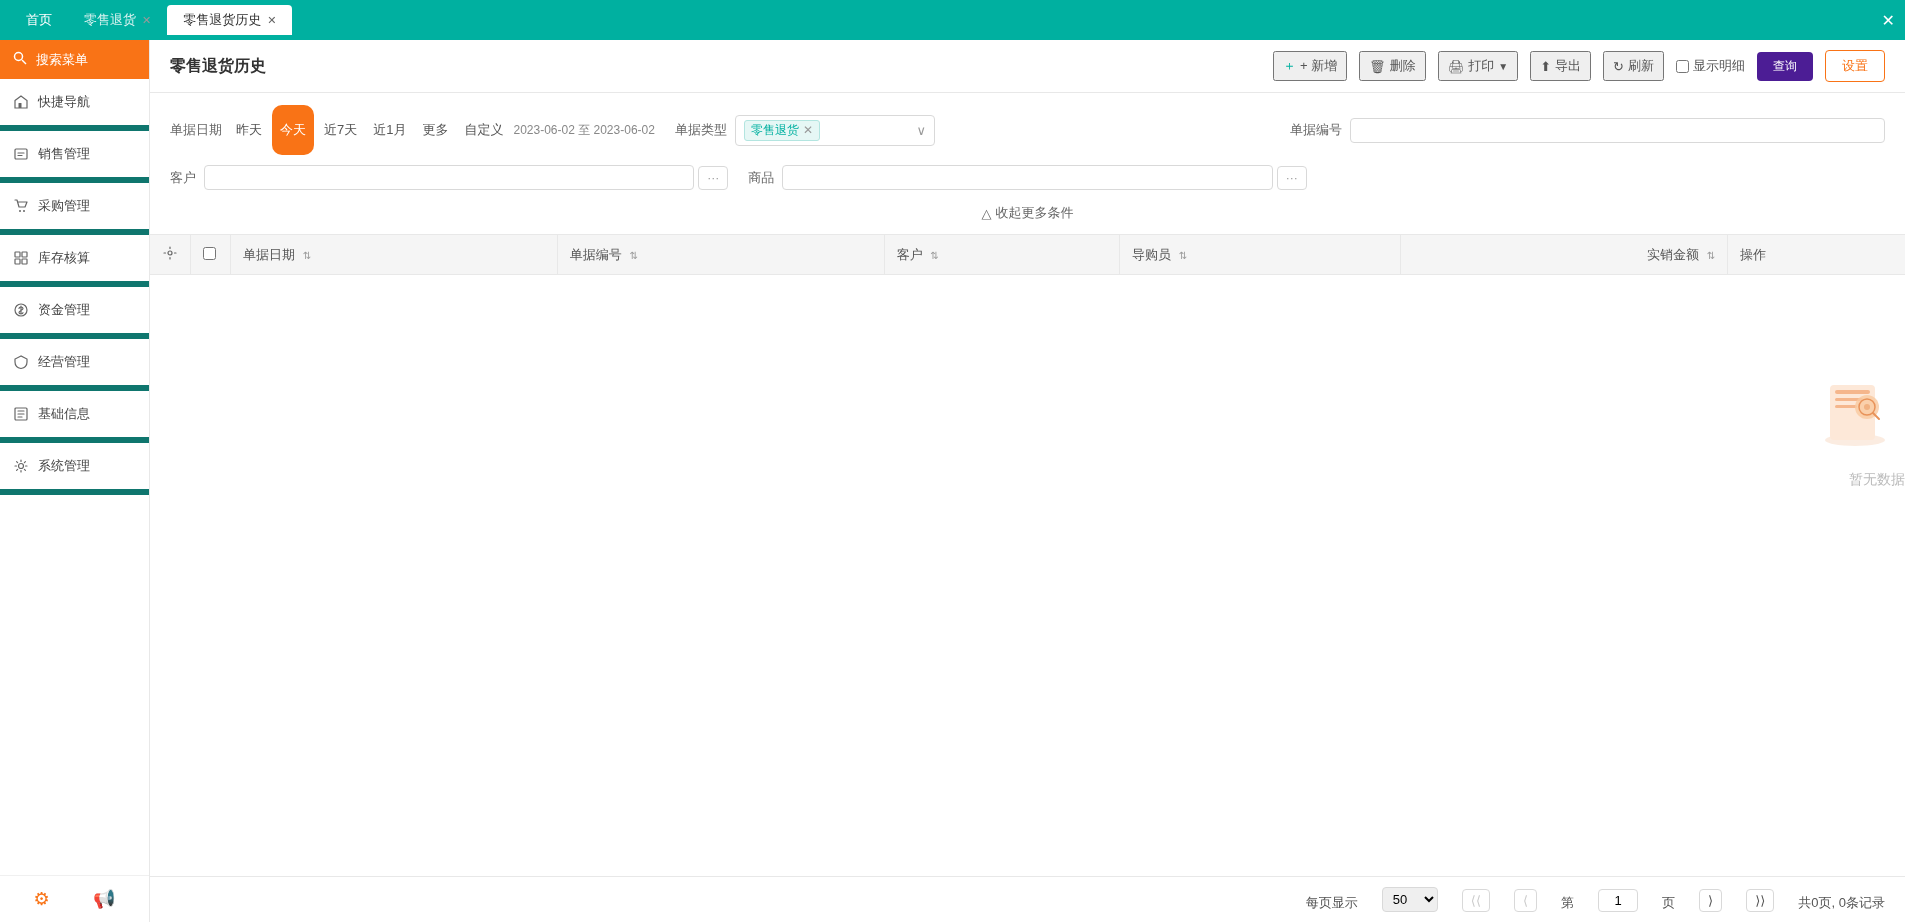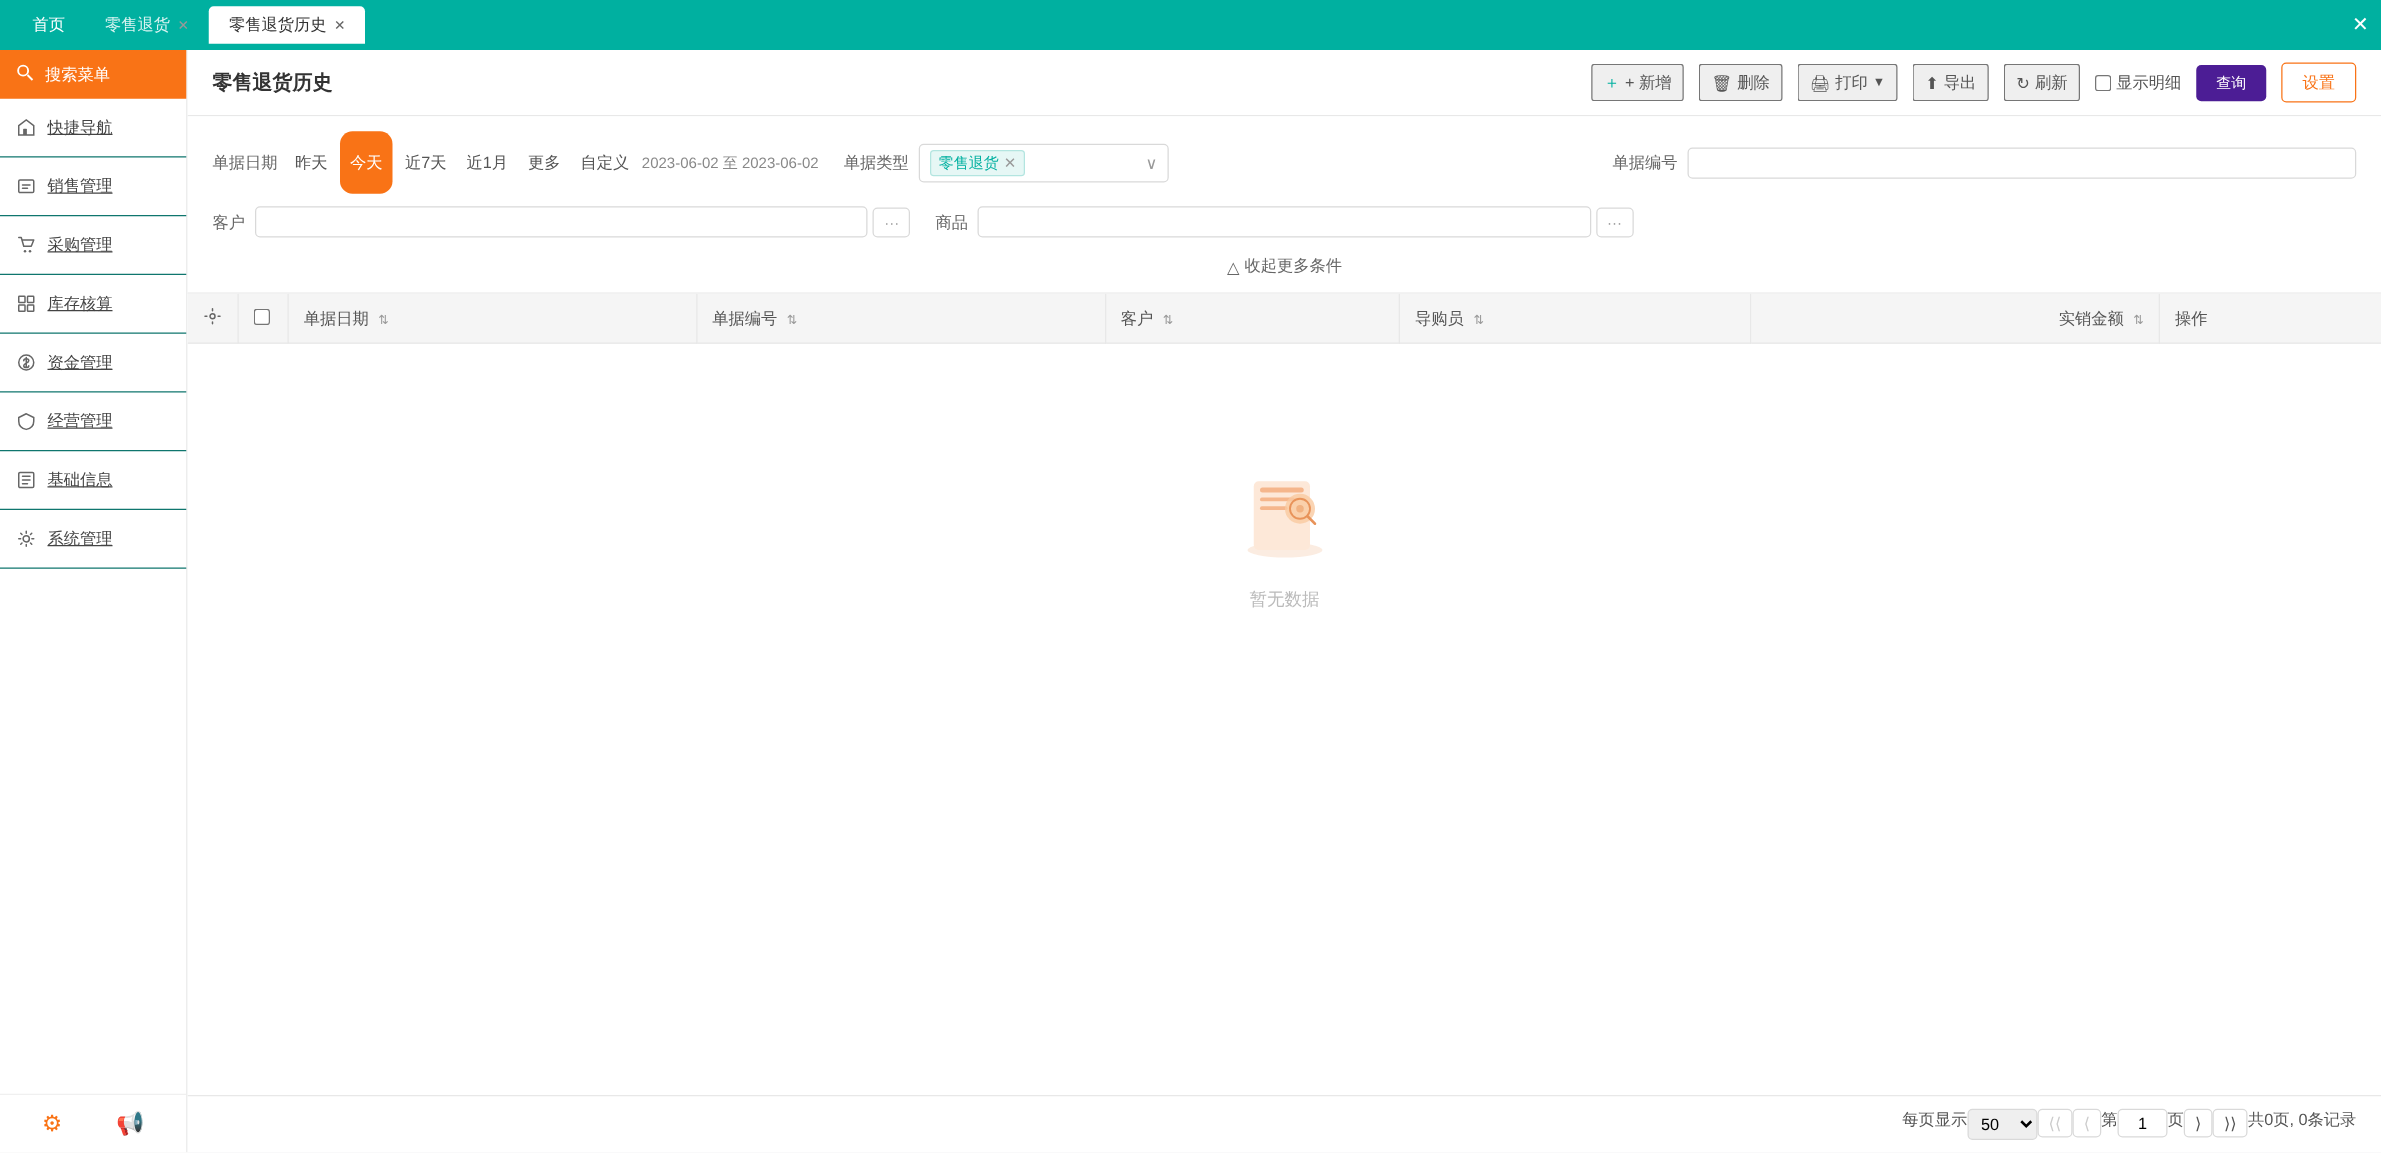--- a/index.html
+++ b/index.html
@@ -13,21 +13,21 @@
     .tab-item.active .close-x { color: #666; }
     .tab-home { color: #fff; padding: 6px 16px; cursor: pointer; }
     .tab-bar-right { margin-left: auto; color: #fff; cursor: pointer; font-size: 16px; }
 
     
     .main-layout { display: flex; flex: 1; overflow: hidden; }
 
     
     .sidebar { width: 150px; background: #fff; border-right: 1px solid #e8e8e8; display: flex; flex-direction: column; flex-shrink: 0; }
     .sidebar-search { background: #f97316; color: #fff; padding: 10px 12px; display: flex; align-items: center; gap: 8px; cursor: pointer; font-size: 13px; }
-    .sidebar-item { padding: 14px 12px; display: flex; align-items: center; gap: 8px; cursor: pointer; color: #444; font-size: 13px; border-bottom: 1px solid #0f766e; text-decoration: underline; }
+    .sidebar-item { padding: 14px 12px; display: flex; align-items: center; gap: 8px; cursor: pointer; color: #444; font-size: 13px; border-bottom: 6px solid #0f766e; }
     .sidebar-icon { width: 18px; height: 18px; display: inline-flex; align-items: center; justify-content: center; flex-shrink: 0; }
     .sidebar-bottom { margin-top: auto; display: flex; align-items: center; justify-content: space-around; padding: 12px; border-top: 1px solid #f0f0f0; }
     .sidebar-bottom-icon { cursor: pointer; color: #f97316; font-size: 18px; }
 
     
     .content { flex: 1; display: flex; flex-direction: column; overflow: hidden; background: #f5f7fa; }
 
     
     .page-header { background: #fff; padding: 10px 20px; display: flex; align-items: center; justify-content: space-between; border-bottom: 1px solid #e8e8e8; flex-shrink: 0; }
     .page-title { font-size: 16px; font-weight: bold; color: #333; }
@@ -56,26 +56,26 @@
     
     .table-area { flex: 1; overflow: auto; background: #fff; margin: 0; }
     .data-table { width: 100%; border-collapse: collapse; }
     .data-table th { background: #f5f5f5; padding: 10px 12px; text-align: left; font-weight: normal; color: #555; border-bottom: 1px solid #e8e8e8; border-right: 1px solid #e8e8e8; white-space: nowrap; font-size: 13px; }
     .data-table th:last-child { border-right: none; }
     .data-table .sort-icon { color: #999; font-size: 10px; margin-left: 4px; }
     .th-settings { width: 40px; text-align: center; }
     .th-checkbox { width: 40px; text-align: center; }
 
     
-    .empty-state { display: flex; flex-direction: column; align-items: center; justify-content: center; padding: 80px 0; }
+    .empty-state { display: flex; flex-direction: column; align-items: flex-end; justify-content: center; padding: 80px 0; }
     .empty-icon { width: 100px; height: 100px; margin-bottom: 16px; }
     .empty-text { color: #bbb; font-size: 14px; }
 
     
-    .pagination { background: #fff; border-top: 1px solid #e8e8e8; padding: 10px 20px; display: flex; align-items: flex-start; justify-content: flex-end; gap: 0; flex-shrink: 0; font-size: 13px; color: #555; }
+    .pagination { background: #fff; border-top: 1px solid #e8e8e8; padding: 10px 20px; display: flex; align-items: flex-end; justify-content: flex-end; gap: 24px; flex-shrink: 0; font-size: 13px; color: #555; }
     .page-size-select { border: 1px solid #d9d9d9; border-radius: 4px; padding: 3px 6px; font-size: 13px; }
     .page-nav-btn { border: 1px solid #d9d9d9; border-radius: 4px; padding: 3px 8px; cursor: pointer; background: #fff; color: #555; font-size: 13px; }
     .page-nav-btn:disabled { color: #ccc; cursor: not-allowed; }
     .page-input { border: 1px solid #d9d9d9; border-radius: 4px; padding: 3px 6px; width: 40px; text-align: center; font-size: 13px; }
 
     
     .icon-svg { width: 16px; height: 16px; }
   </style>
 </head>
 <body>

